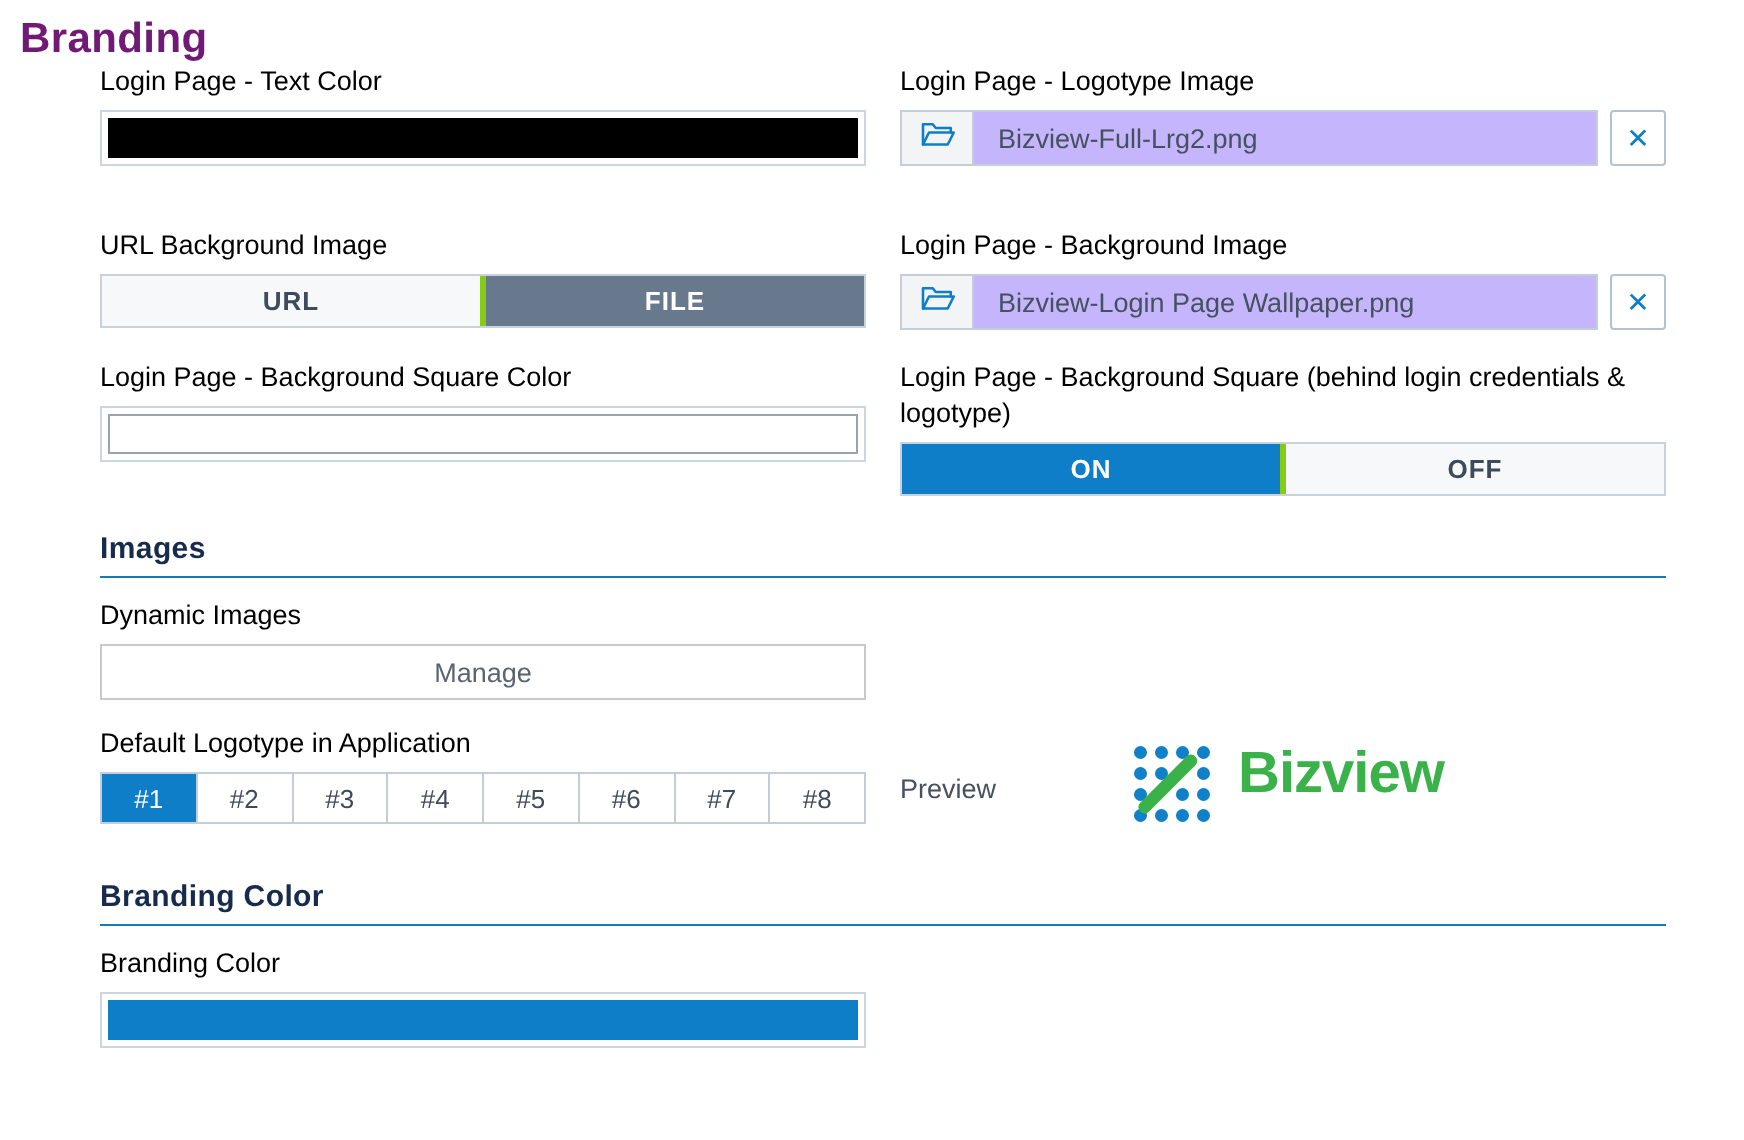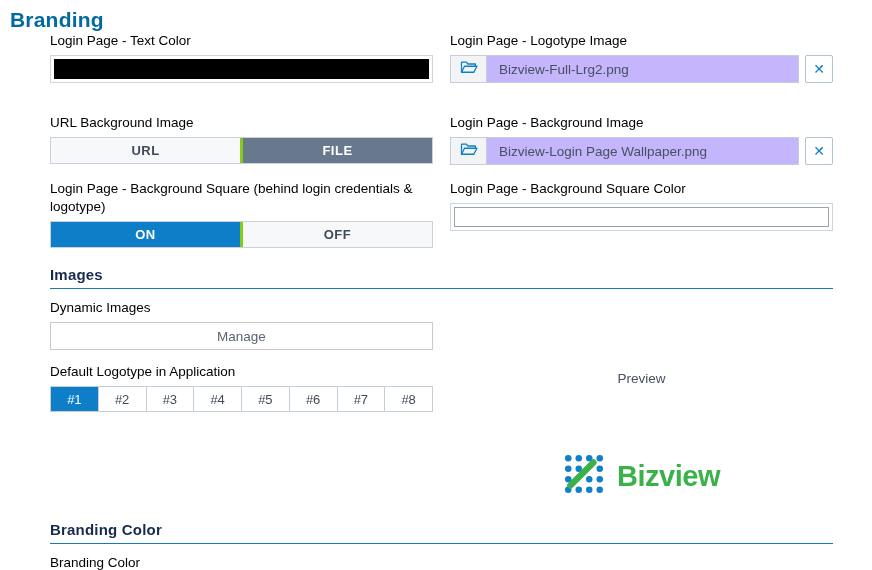--- a/index.html
+++ b/index.html
@@ -1,20 +1,20 @@
 <!DOCTYPE html>
 <html><head>
 <meta charset="utf-8">
 <style>
   * { box-sizing: border-box; margin: 0; padding: 0; }
   html, body { width: 872px; height: 570px; overflow: hidden; background: #ffffff; }
   body { font-family: "Liberation Sans", sans-serif; color: #47505f; }
 
   .page { padding-top: 8px; }
-  .page-title { font-size: 21px; font-weight: 700; color: #0369a1; margin-left: 10px; letter-spacing: .2px; }
+  .page-title { font-size: 21px; font-weight: 700; color: #701a75; margin-left: 10px; letter-spacing: .2px; }
 
   .content { margin-left: 50px; width: 783px; }
 
   .section-header { margin-top: 18px; padding-bottom: 4px; border-bottom: 1px solid #1779ba; margin-bottom: 10px; }
   .section-header .section-title { font-size: 15px; font-weight: 700; color: #172b4d; letter-spacing: .2px; }
 
   .grid-row { display: grid; grid-template-columns: 383px 383px; column-gap: 17px; align-items: start; }
   .mb-lg { margin-bottom: 31px; }
   .mb-md { margin-bottom: 15px; }
   .mb-sm { margin-bottom: 13px; }
@@ -43,23 +43,23 @@
   
   .wide-btn { width: 100%; height: 28px; border: 1px solid #c9c9c9; background: #fff; font-family: "Liberation Sans", sans-serif; font-size: 13.5px; color: #5a6472; cursor: pointer; }
 
   
   .segmented { display: flex; height: 26px; border: 1px solid #c5ced8; background: #fff; }
   .segmented .seg { flex: 1; display: flex; align-items: center; justify-content: center; font-size: 13px; color: #3f4a5a; cursor: pointer; }
   .segmented .seg + .seg { border-left: 1px solid #c5ced8; }
   .segmented .seg.active { background: #0d7ec7; color: #fff; }
 
   
-  .preview-cell { display: flex; align-items: center; gap: 67px; padding-top: 8px; flex-direction: column; }
+  .preview-cell { display: flex; align-items: center; gap: 67px; padding-top: 8px; }
   .preview-label { font-size: 13.5px; color: #47505f; }
-  .logo { display: flex; align-items: center; gap: 12px; }
+  .logo { display: flex; gap: 12px; }
   .logo-text { font-size: 29px; font-weight: 700; color: #3bb14a; letter-spacing: -0.5px; }
 </style>
 </head>
 <body>
 
 <div class="page">
   <div class="page-title">Branding</div>
 
   <div class="content">
 
@@ -116,30 +116,30 @@
           </div>
           <div class="clear-btn">
             <span>✕</span>
           </div>
         </div>
       </div>
     </div>
 
     <div class="grid-row mb-md">
       <div>
+        <div class="field-label">Login Page - Background Square Color</div>
+        <div class="color-input">
+          <div class="swatch empty"></div>
+        </div>
+      </div>
+      <div>
         <div class="field-label">Login Page - Background Square (behind login credentials &amp; logotype)</div>
         <div class="toggle">
           <div class="opt active-blue">ON</div>
           <div class="opt">OFF</div>
-        </div>
-      </div>
-      <div>
-        <div class="field-label">Login Page - Background Square Color</div>
-        <div class="color-input">
-          <div class="swatch empty"></div>
         </div>
       </div>
     </div>
 
     <div class="section-header">
       <span class="section-title">Images</span>
     </div>
 
     <div class="grid-row mb-sm">
       <div>

